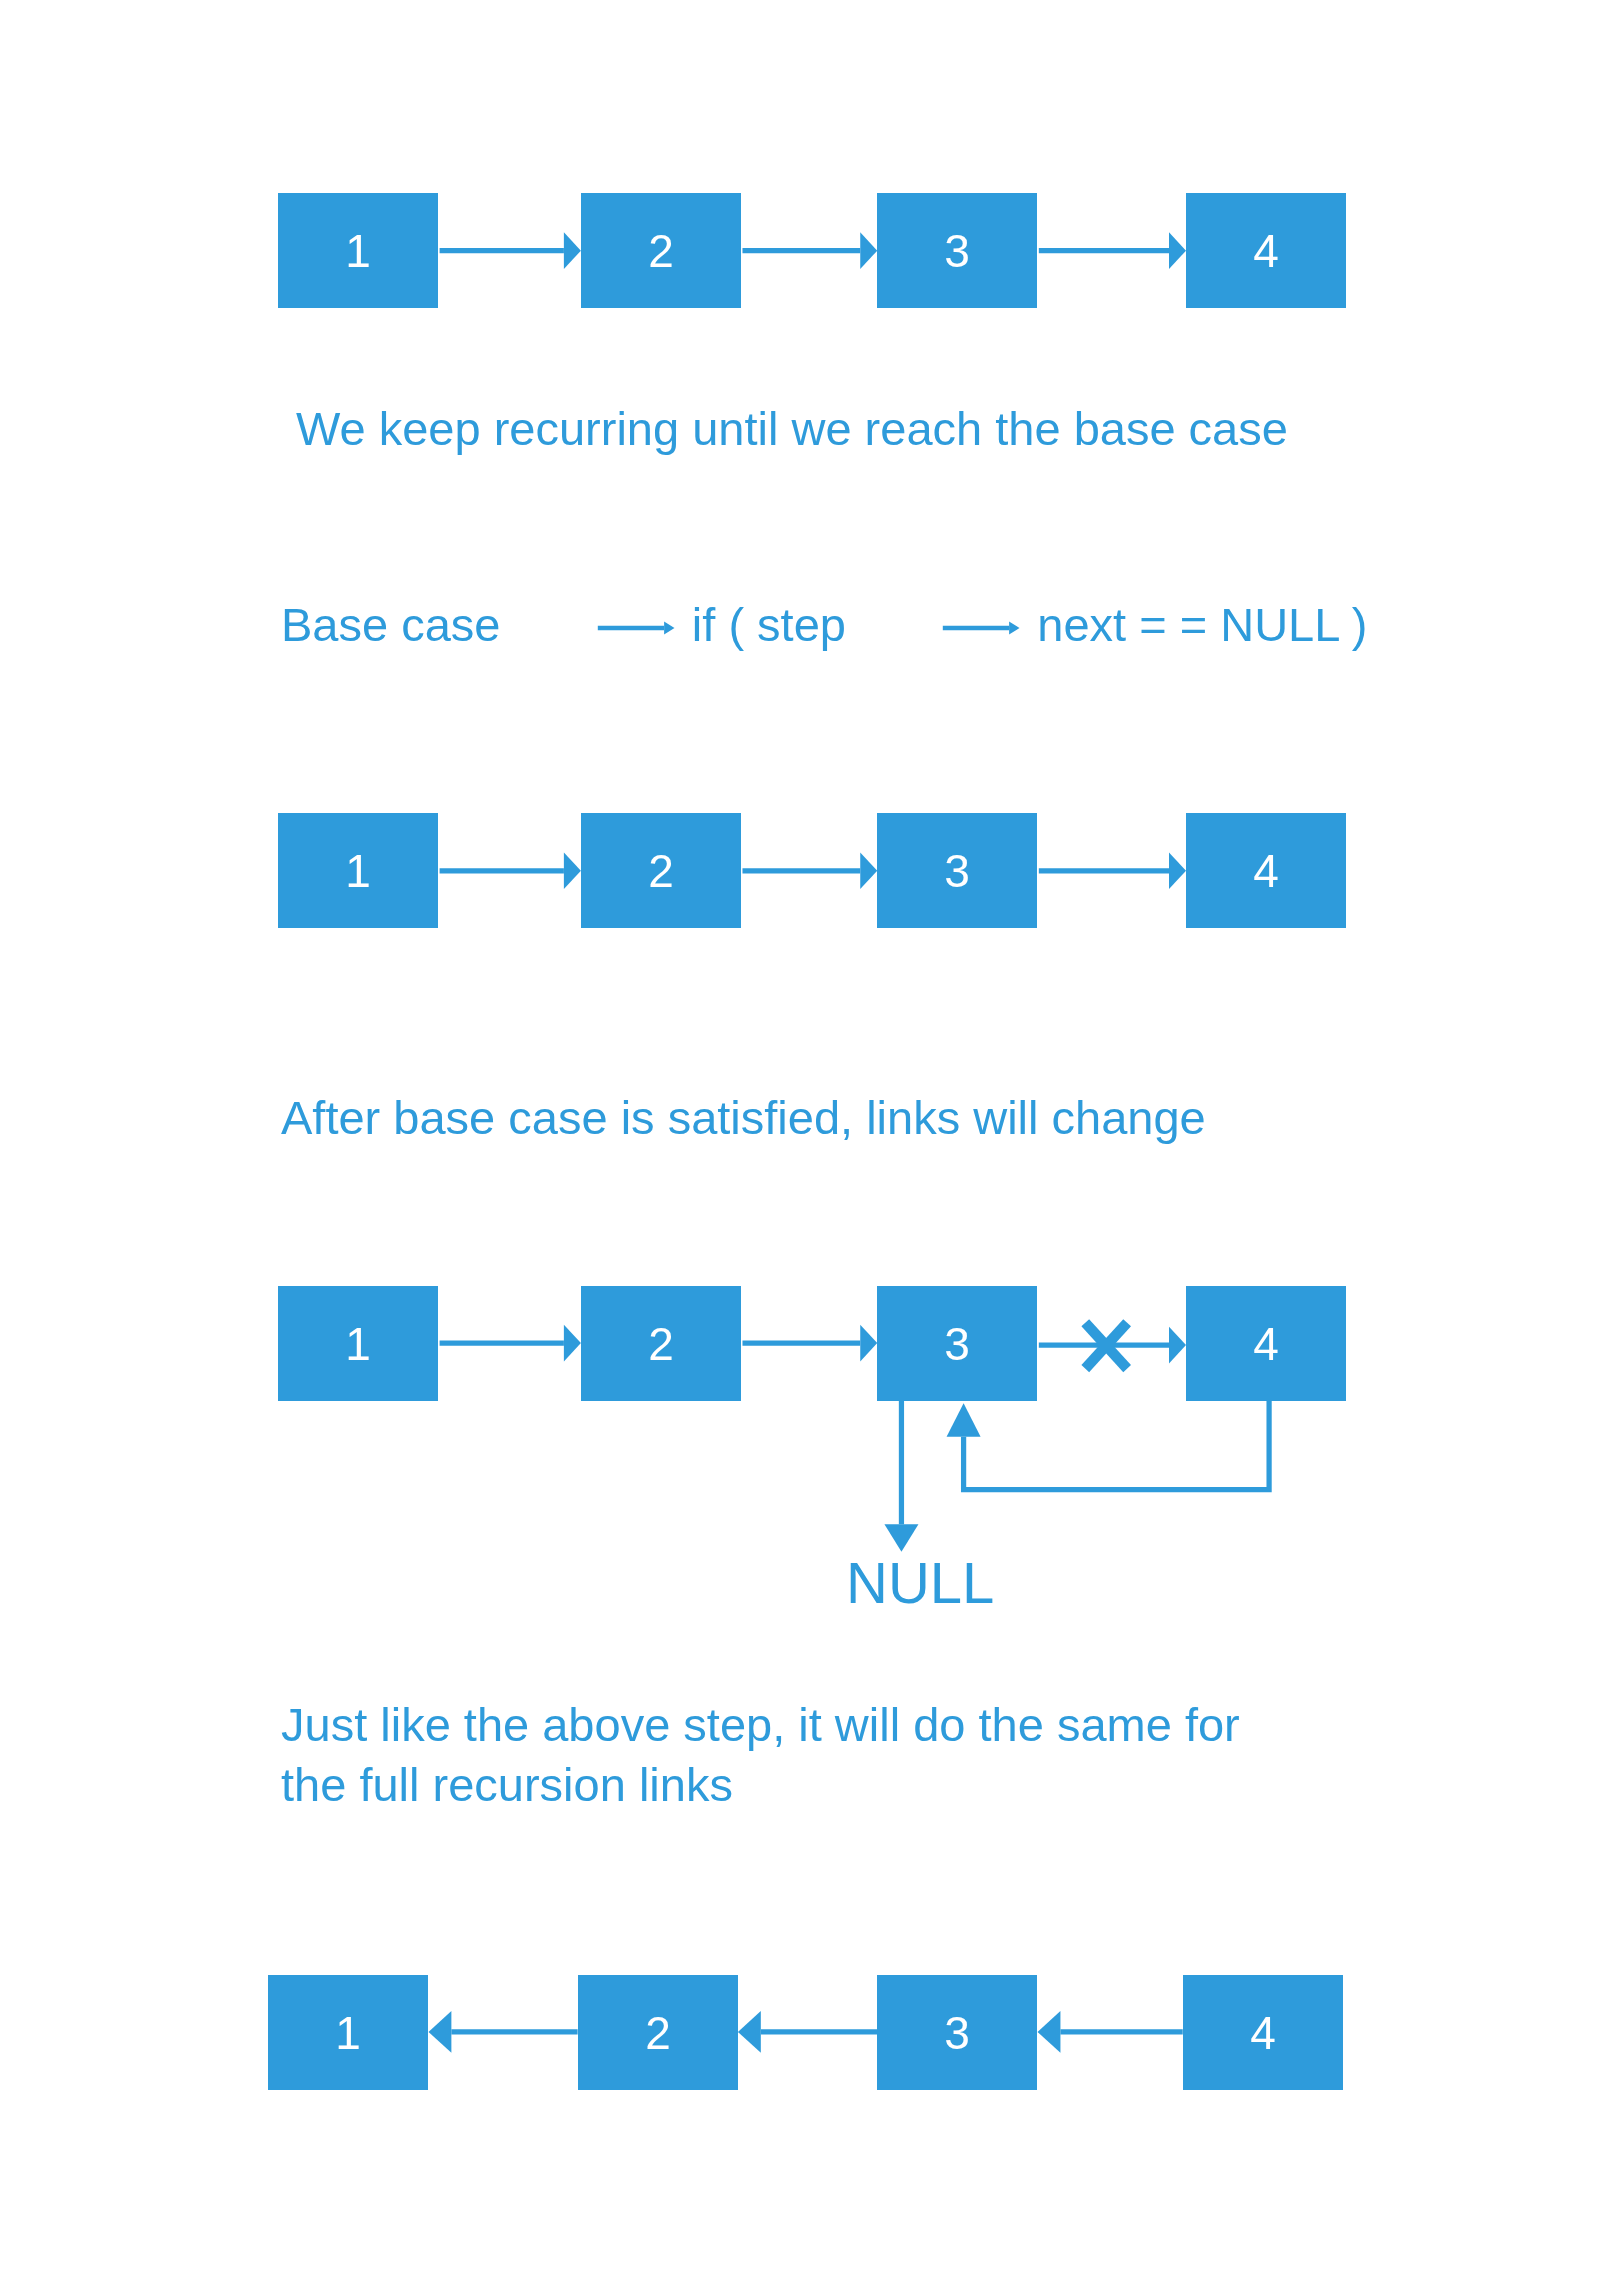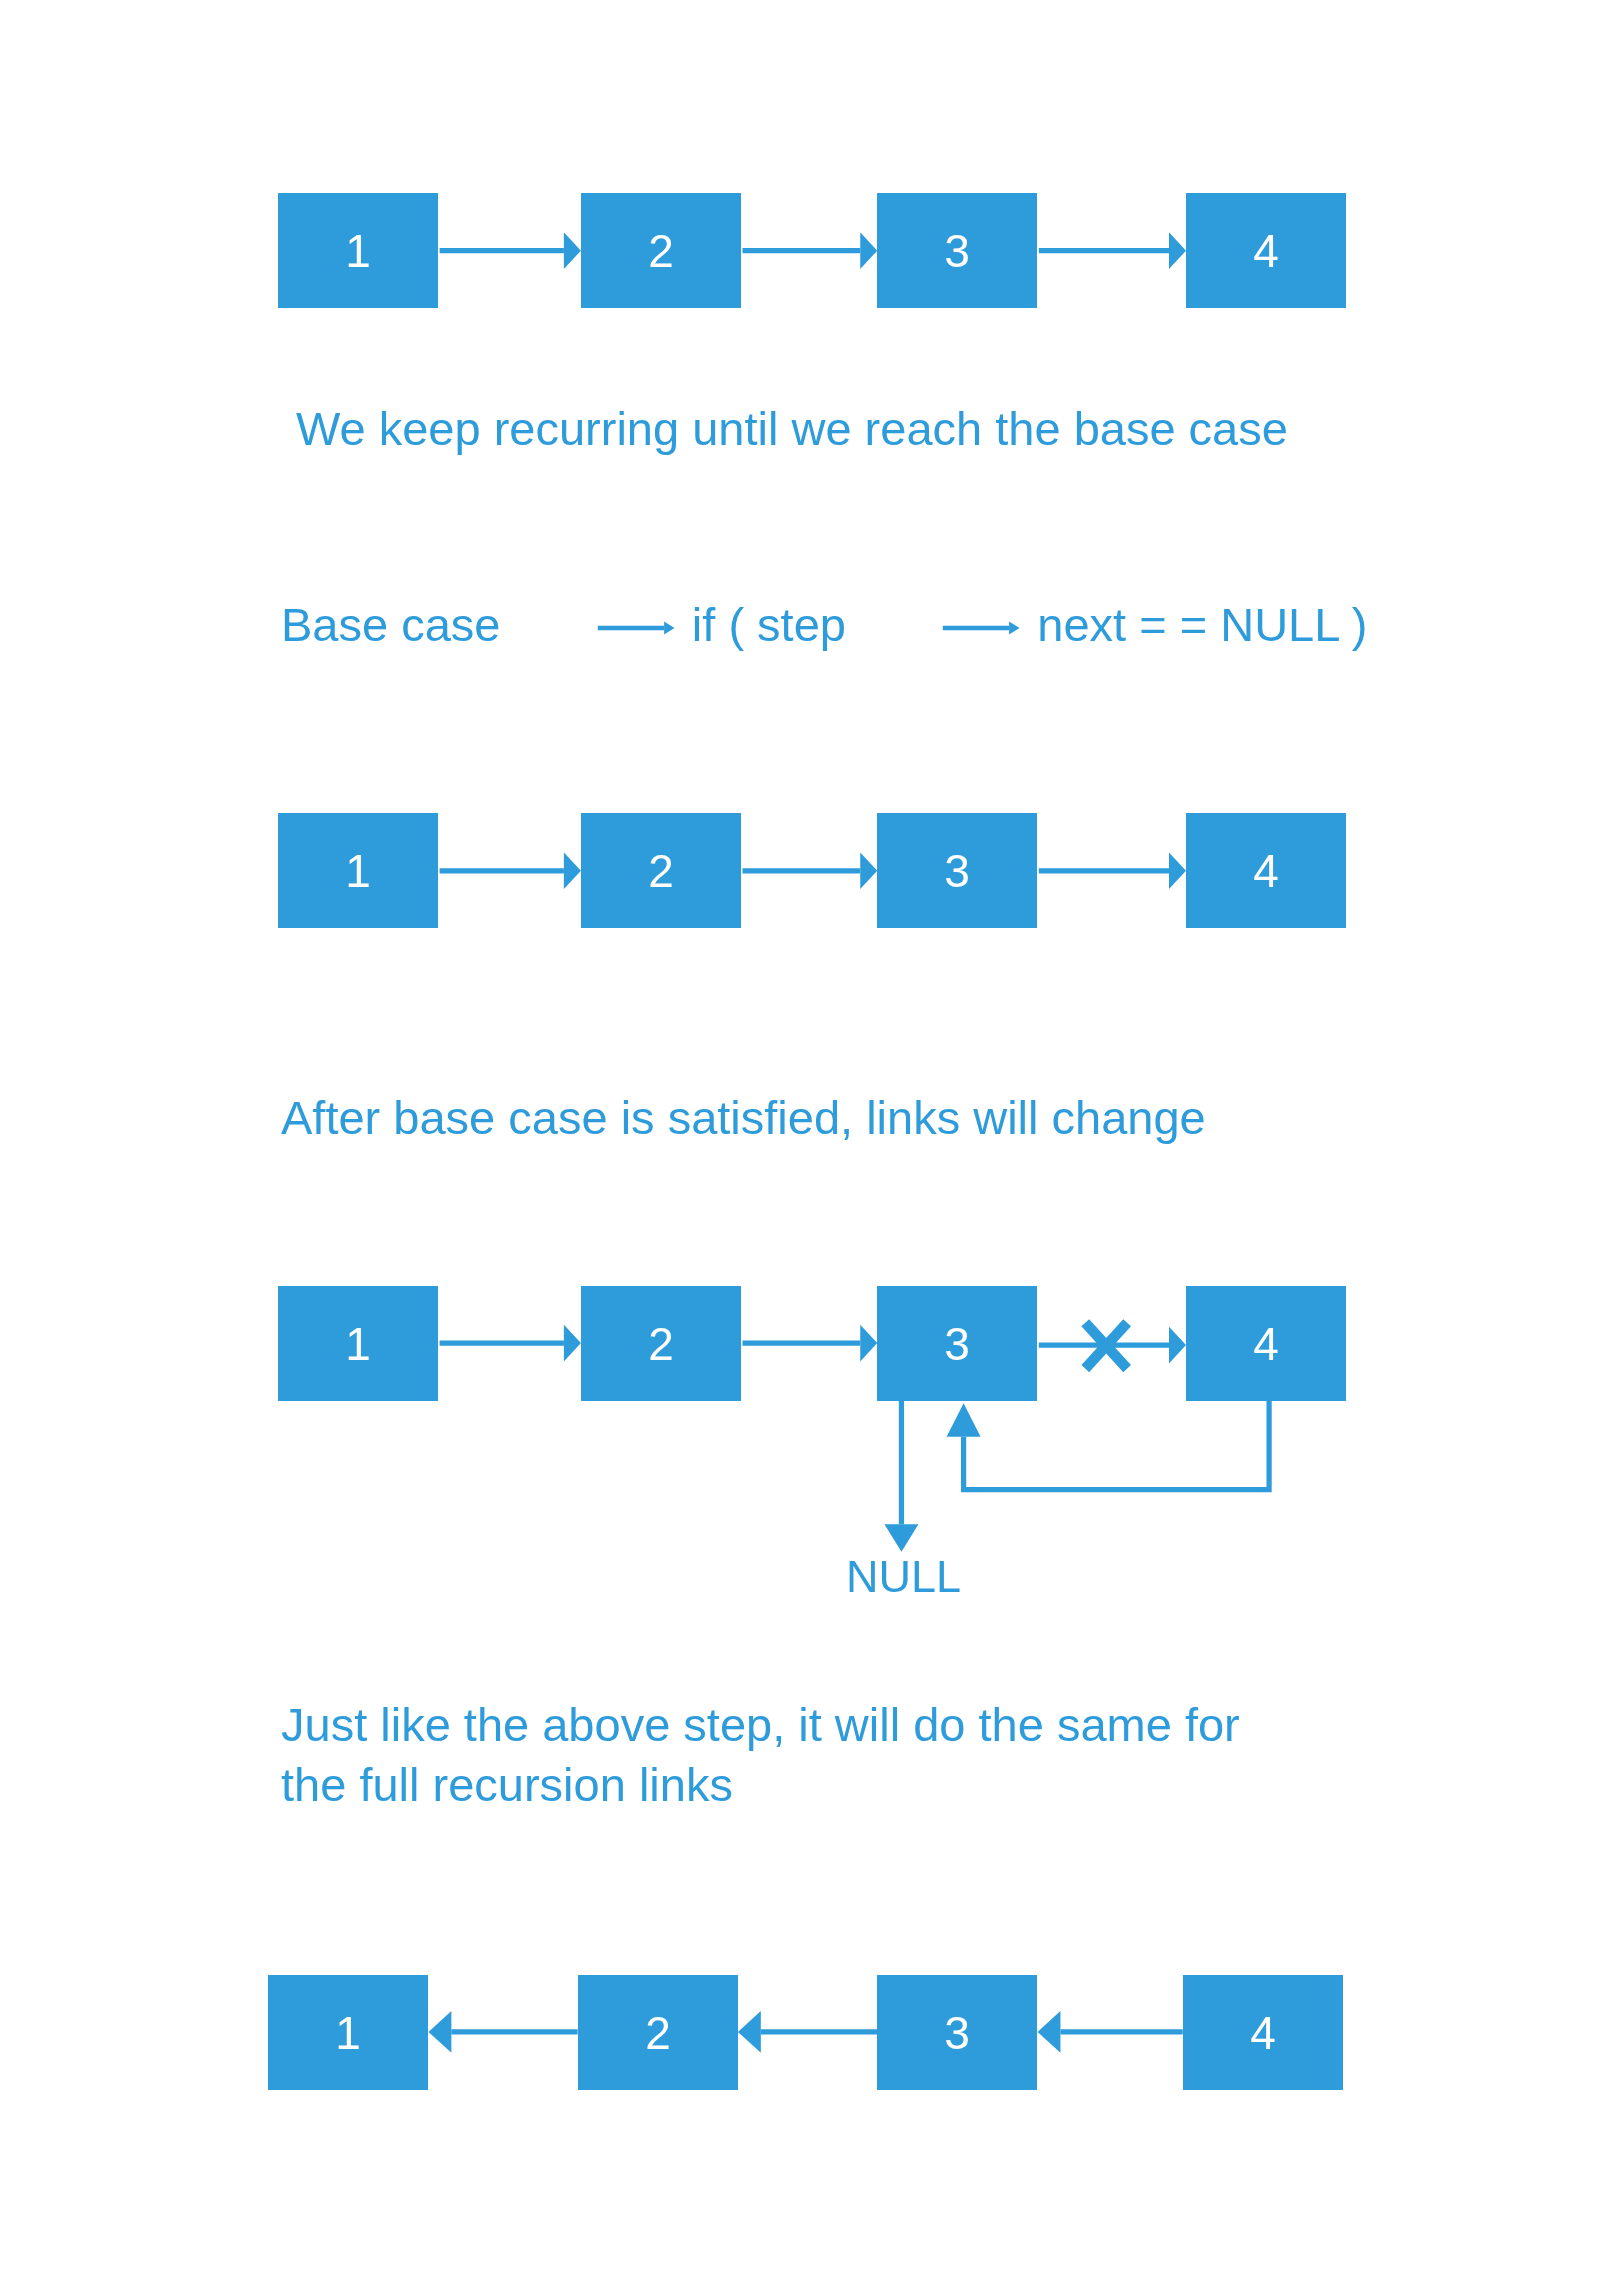--- a/index.html
+++ b/index.html
@@ -43,21 +43,21 @@
     letter-spacing: 0px;
   }
   .caption.wrap {
     white-space: normal;
     width: 1001px;
   }
   .null-label {
     position: absolute;
     color: #2E9BDB;
     font-family: "Liberation Sans", sans-serif;
-    font-size: 45px;
+    font-size: 58px;
     line-height: 1;
   }
   svg.overlay {
     position: absolute;
     left: 0;
     top: 0;
     width: 1623px;
     height: 2295px;
     pointer-events: none;
   }

